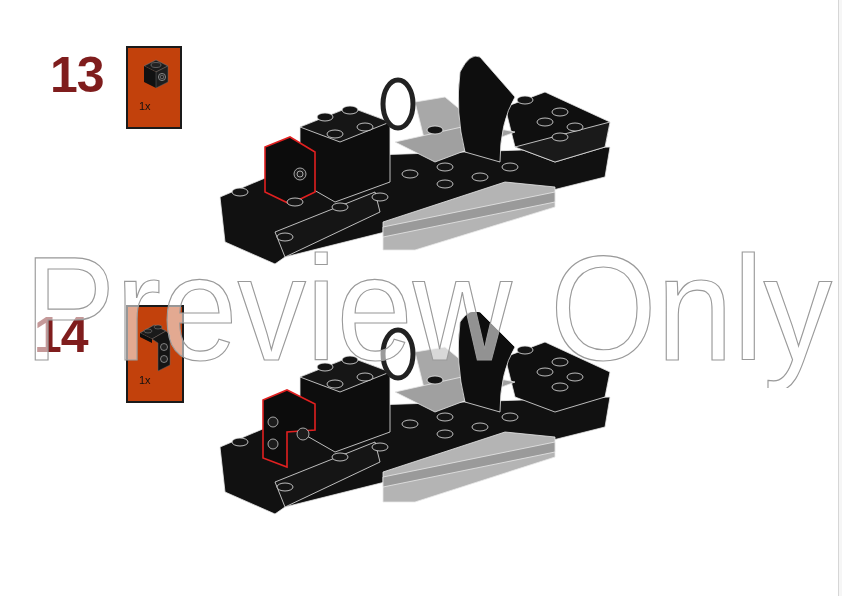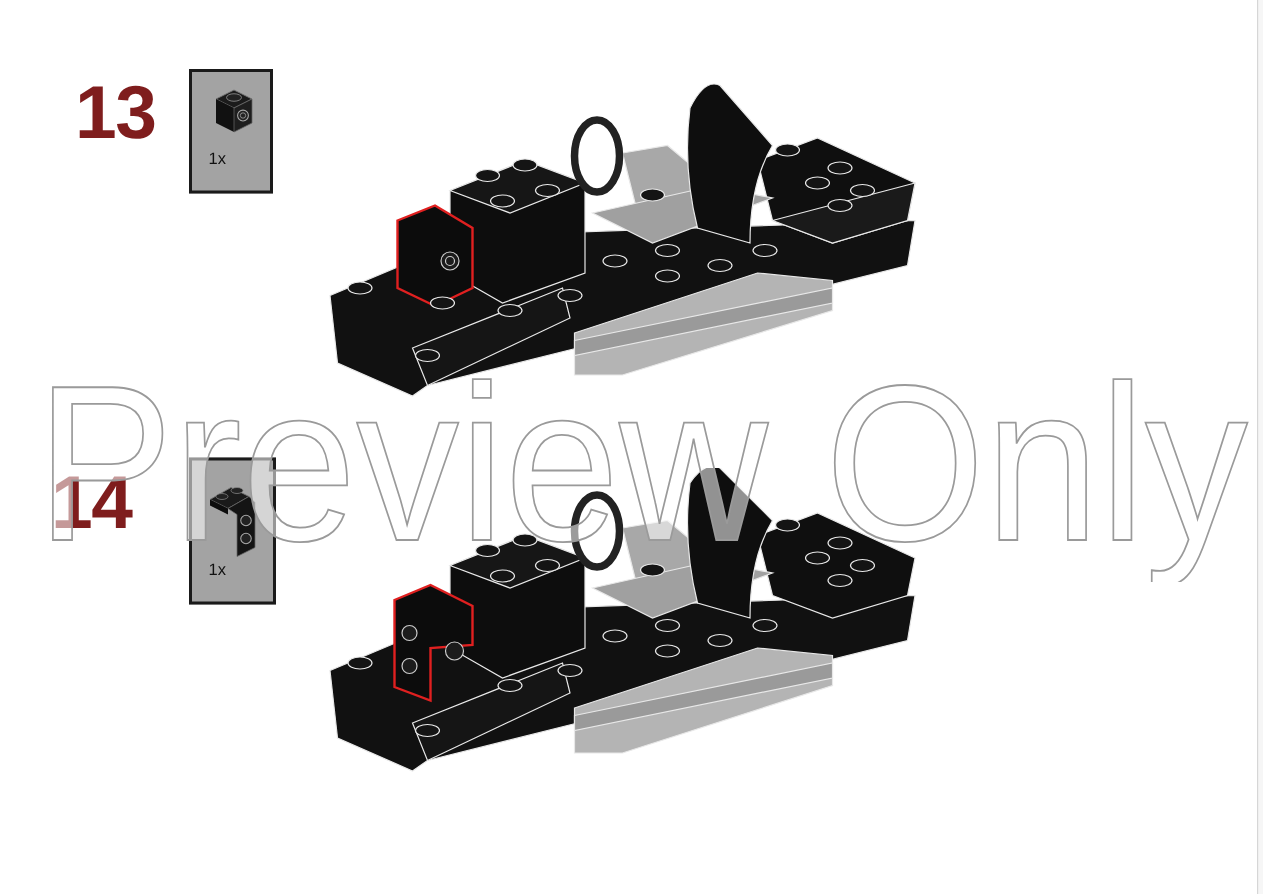--- a/index.html
+++ b/index.html
@@ -1,21 +1,21 @@
 <!DOCTYPE html>
 <html><head>
 <meta charset="utf-8">
 <style>
   html, body { margin:0; padding:0; }
   body { width:842px; height:596px; background:#ffffff; position:relative; overflow:hidden;
          font-family:"Liberation Sans", sans-serif; }
   .page-edge { position:absolute; left:838px; top:0; width:1px; height:596px; background:#d6d6d6; }
   .page-gutter { position:absolute; left:839px; top:0; width:3px; height:596px; background:#f6f6f6; }
   .step-number { position:absolute; font-weight:bold; font-size:50px; color:#7f1d1d; letter-spacing:-1px; line-height:1; }
-  .callout { position:absolute; background:#a3a3a3; border:2px solid #1a1a1a; box-sizing:border-box; }
+  .callout { position:absolute; background:#c2410c; border:2px solid #1a1a1a; box-sizing:border-box; }
   .callout .qty { position:absolute; font-size:11px; color:#111; }
   .model { position:absolute; }
   .watermark { position:absolute; left:18px; top:238px; width:820px; height:150px; pointer-events:none; }
 </style>
 </head>
 <body>
 
 <div class="page-edge"></div>
 <div class="page-gutter"></div>
 

